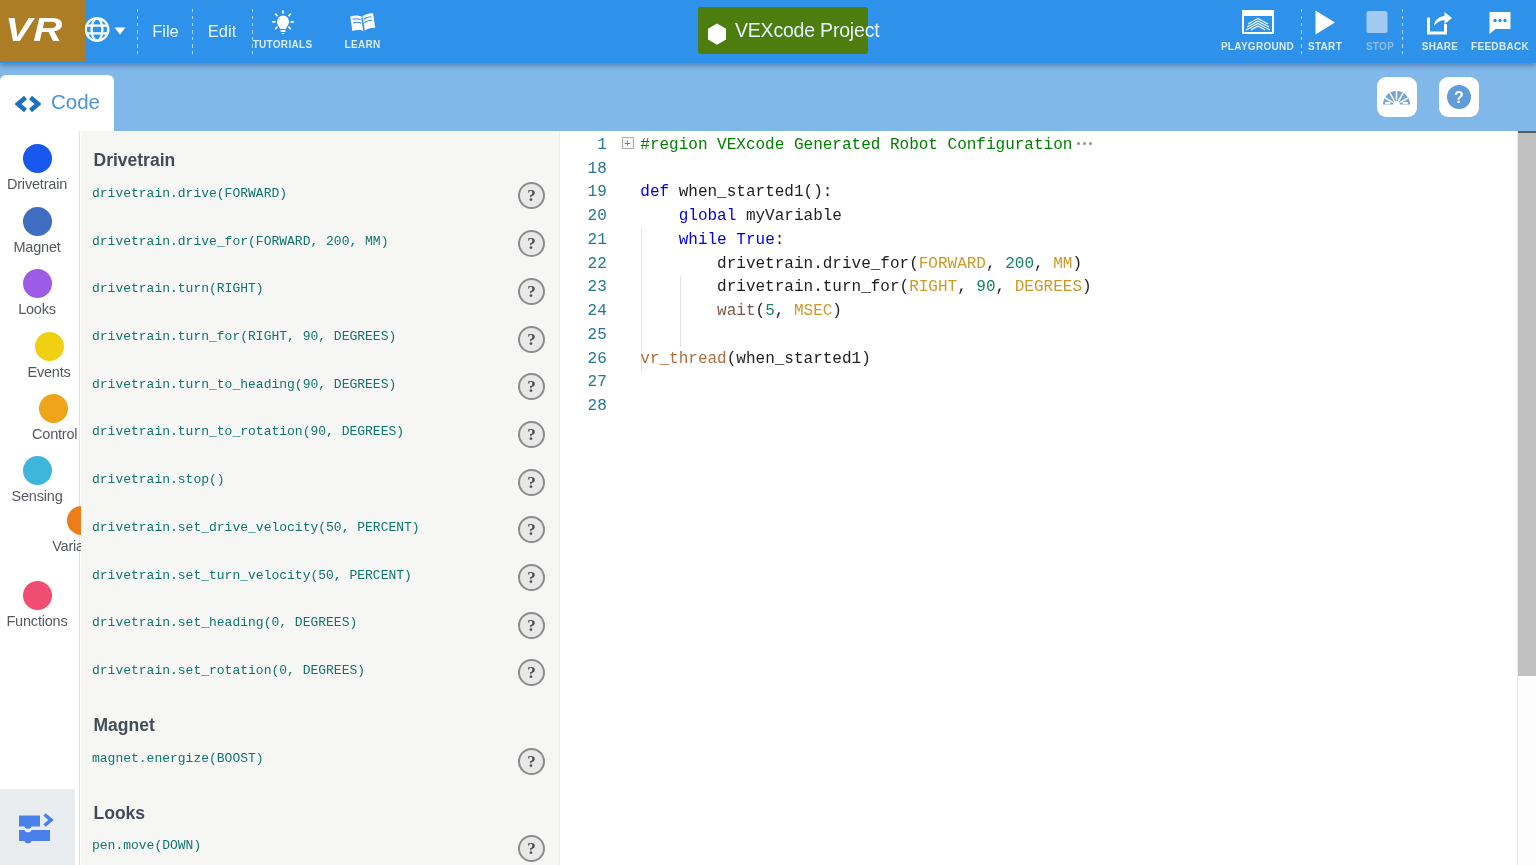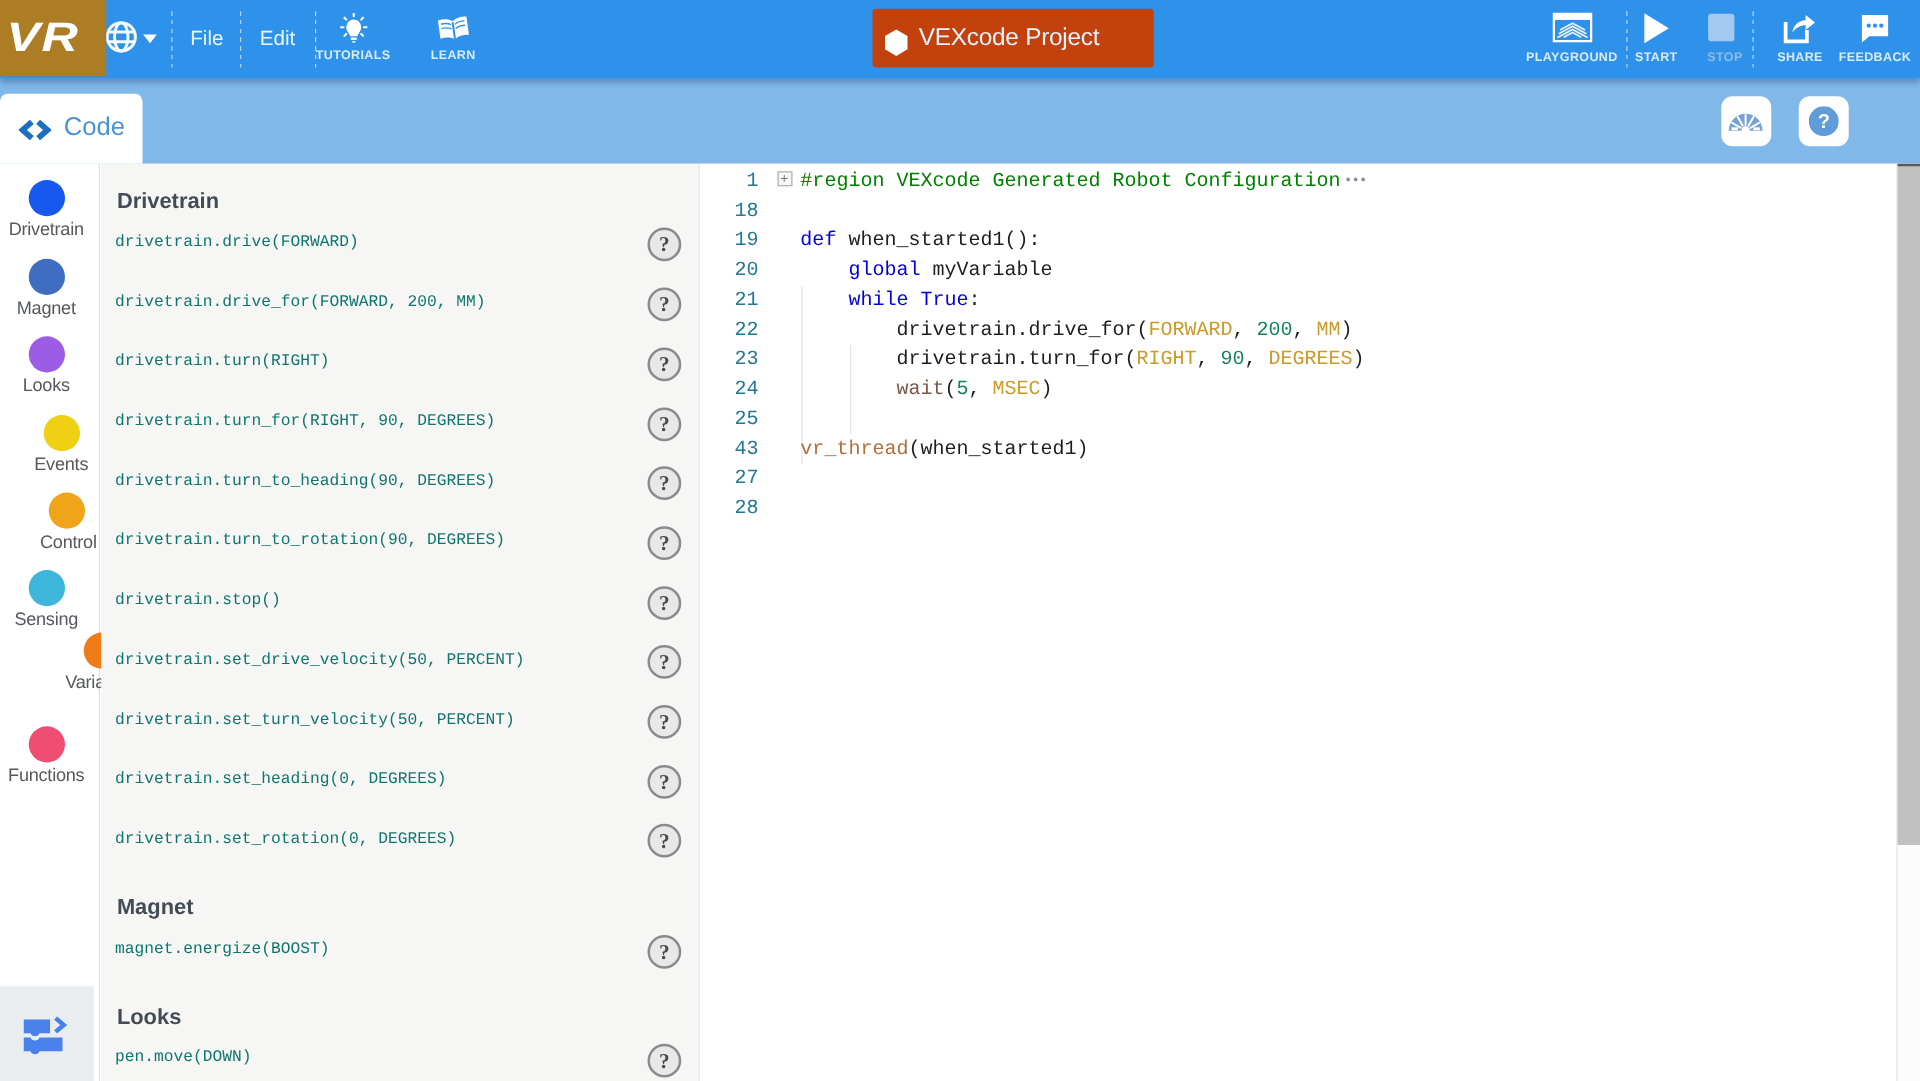--- a/index.html
+++ b/index.html
@@ -9,21 +9,21 @@
 
 
 #topbar { position:absolute; left:0; top:0; width:1536px; height:63px; background:#2e91ea; box-shadow:0 3px 5px rgba(20,40,90,.35); z-index:5; }
 #logo { position:absolute; left:0; top:0; width:76px; height:61px; background:#ad7d26; color:#fff; font-weight:bold; font-style:italic; font-size:33px; text-align:center; line-height:59px; letter-spacing:1px; padding-right:7px; transform:scaleX(1.22); transform-origin:46% 50%; }
 .vsep { position:absolute; top:9px; height:45px; width:1px; background-image:repeating-linear-gradient(to bottom, rgba(255,255,255,.6) 0px, rgba(255,255,255,.6) 3.5px, rgba(255,255,255,0) 3.5px, rgba(255,255,255,0) 7px); }
 .menuitem { position:absolute; top:0; height:63px; line-height:63px; color:#eaf4fd; font-size:16.5px; text-align:center; }
 .topbtn { position:absolute; top:0; height:63px; text-align:center; color:#d9ecfb; }
 .topbtn .lbl { position:absolute; left:50%; transform:translateX(-50%); top:41px; font-size:10px; font-weight:bold; letter-spacing:.3px; white-space:nowrap; }
 .topbtn .lblL { top:38.5px; }
 .topbtn svg { position:absolute; left:50%; transform:translateX(-50%); top:10px; }
-#projbox { position:absolute; left:698px; top:7px; width:225px; height:47px; background:#c2410c; border-radius:3px; }
+#projbox { position:absolute; left:698px; top:7px; width:170px; height:47px; background:#4d7c0f; border-radius:3px; }
 #projbox svg { position:absolute; left:8px; top:14.5px; }
 #projbox .t { position:absolute; left:37px; top:0; height:47px; line-height:46px; color:#e8f3fc; font-size:19.5px; letter-spacing:-0.2px; white-space:nowrap; }
 
 
 #bar2 { position:absolute; left:0; top:63px; width:1536px; height:68px; background:#81b8ea; }
 #codetab { position:absolute; left:0; top:12px; width:114px; height:56px; background:#fff; border-radius:6px 6px 0 0; }
 #codetab svg { position:absolute; left:15px; top:21px; }
 #codetab .t { position:absolute; left:51px; top:0; height:56px; line-height:54px; font-size:20.5px; color:#4a94d6; }
 .sqbtn { position:absolute; top:14px; width:40px; height:40px; background:#fefefe; border-radius:9px; }
 
@@ -306,21 +306,21 @@
   <div id="lnums">
     <div>1</div>
       <div>18</div>
       <div>19</div>
       <div>20</div>
       <div>21</div>
       <div>22</div>
       <div>23</div>
       <div>24</div>
       <div>25</div>
-      <div>43</div>
+      <div>26</div>
       <div>27</div>
       <div>28</div>
   </div>
   <div id="code">
     <div><span class="cm">#region VEXcode Generated Robot Configuration</span></div>
     <div> </div>
     <div><span class="kw">def</span> when_started1():</div>
     <div>    <span class="kw">global</span> myVariable</div>
     <div>    <span class="kw">while</span> <span class="kw">True</span>:</div>
     <div>        drivetrain.drive_for(<span class="const">FORWARD</span>, <span class="num">200</span>, <span class="const">MM</span>)</div>

